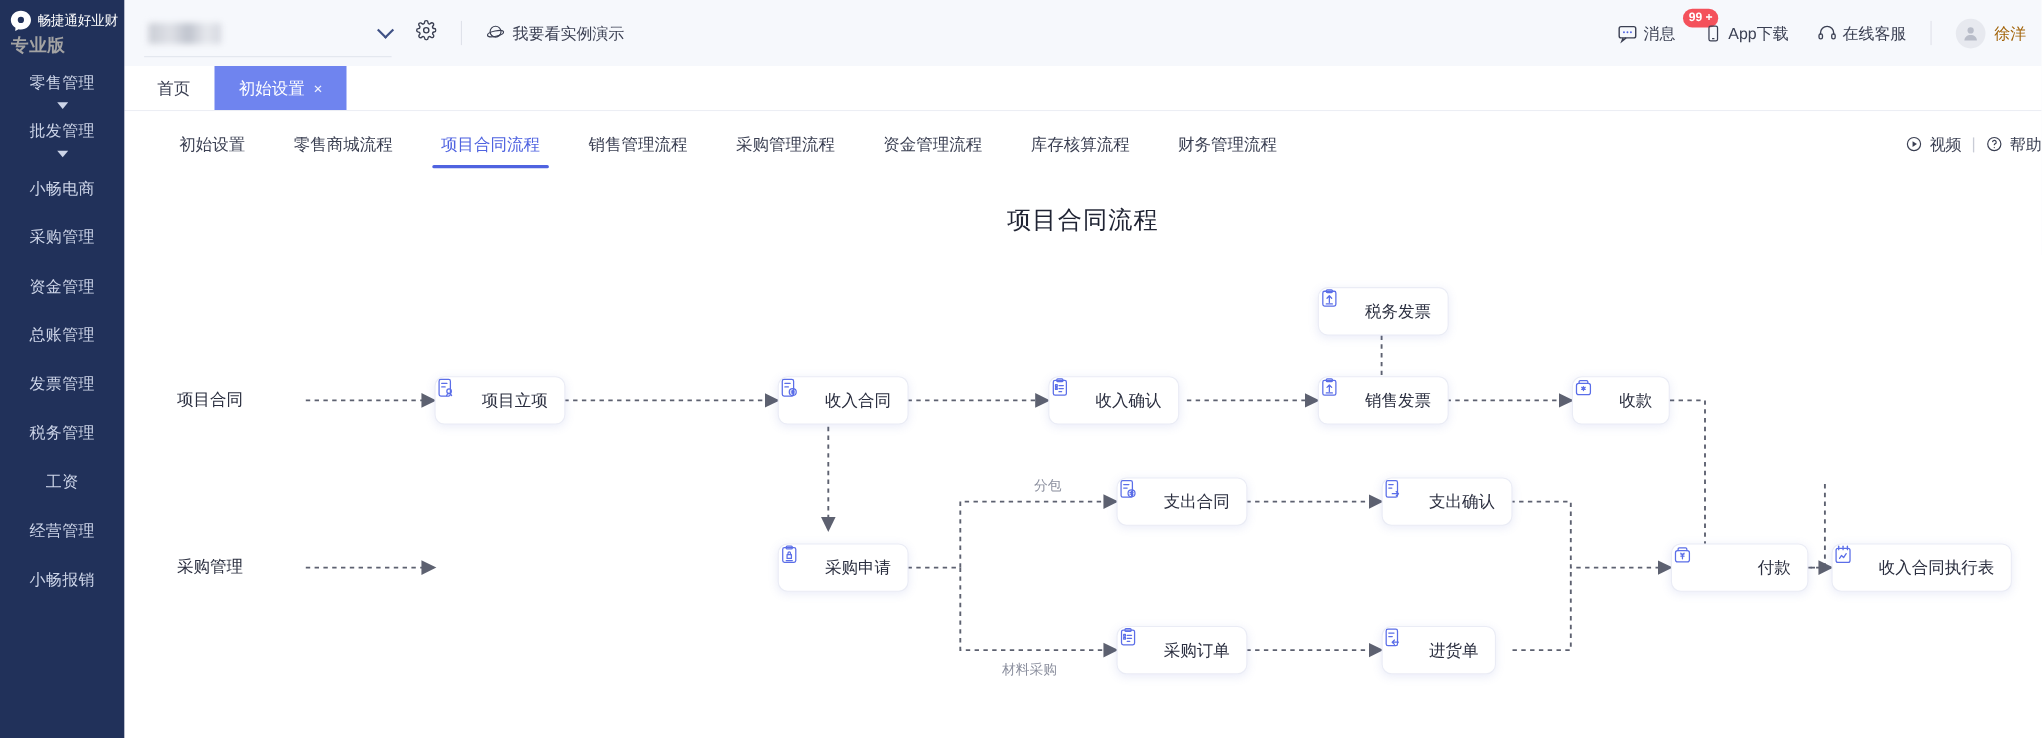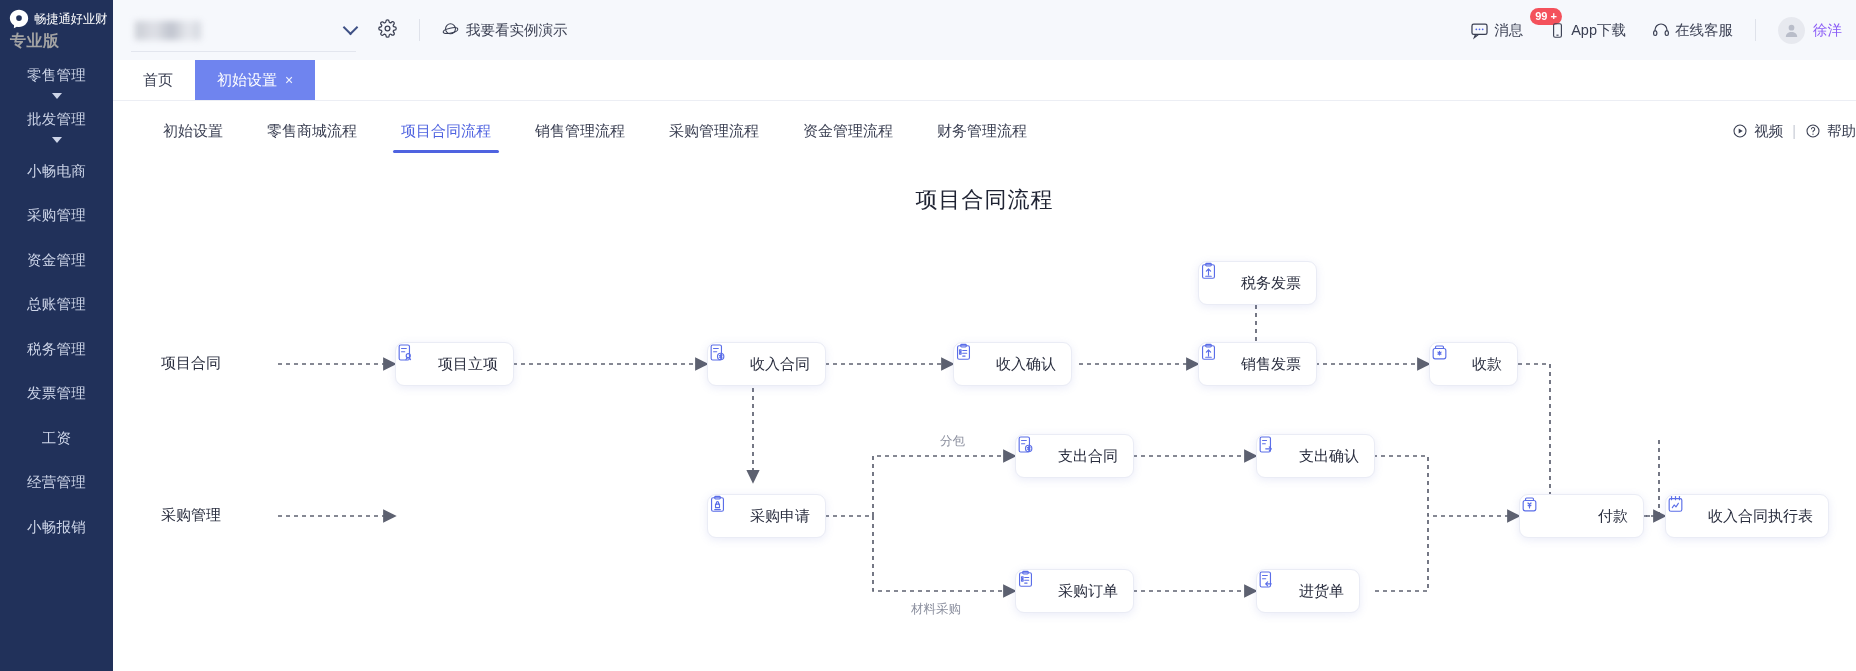--- a/index.html
+++ b/index.html
@@ -71,21 +71,21 @@
              margin-left: 26px; white-space: nowrap; }
   .badge {
     position: absolute; top: -13px; left: 16px; background: #f4515b; color:#fff;
     font-size: 11px; line-height: 1; padding: 3px 5px 3px 5px; border-radius: 9px;
     font-weight: 700; white-space: nowrap; margin-left: 44px;
   }
   .avatar {
     width: 27px; height: 27px; border-radius: 50%; background: #e7e9ef;
     display: flex; align-items: center; justify-content: center; margin-left: 22px;
   }
-  .uname { color: #8b5cf6; font-size: 14.5px; margin-left: 8px; white-space: nowrap; }
+  .uname { color: #a16207; font-size: 14.5px; margin-left: 8px; white-space: nowrap; }
   .vdiv2 { width:1px; height:22px; background:#dfe2ea; margin-left:22px; }
 
   
   .tabstrip {
     height: 41px; background: #ffffff; display: flex; align-items: stretch;
     flex: 0 0 41px; border-bottom: 1px solid #eceef4; padding-left: 8px;
   }
   .tab {
     display: flex; align-items: center; gap: 8px; padding: 0 22px;
     font-size: 15px; color: #3a3f52; cursor: pointer;
@@ -173,24 +173,24 @@
         <div class="side-item">
           <span>采购管理</span>
         </div>
         <div class="side-item">
           <span>资金管理</span>
         </div>
         <div class="side-item">
           <span>总账管理</span>
         </div>
         <div class="side-item">
+          <span>发票管理</span>
+        </div>
+        <div class="side-item">
           <span>税务管理</span>
-        </div>
-        <div class="side-item">
-          <span>发票管理</span>
         </div>
         <div class="side-item">
           <span>工资</span>
         </div>
         <div class="side-item">
           <span>经营管理</span>
         </div>
         <div class="side-item">
           <span>小畅报销</span>
         </div>
@@ -284,20 +284,23 @@
             <span>项目合同流程</span>
           </div>
           <div class="subtab">
             <span>销售管理流程</span>
           </div>
           <div class="subtab">
             <span>采购管理流程</span>
           </div>
           <div class="subtab">
             <span>资金管理流程</span>
+          </div>
+          <div class="subtab">
+            <span>库存核算流程</span>
           </div>
           <div class="subtab">
             <span>财务管理流程</span>
           </div>
           <div class="subtabs-right">
           <span class="sr-item">
             <svg width="16" height="16" viewBox="0 0 24 24" fill="none" stroke="#3a3f52" stroke-width="1.6">
               <circle cx="12" cy="12" r="9"></circle>
               <path d="M10 8.2l6 3.8-6 3.8z" fill="#3a3f52" stroke="none"></path>
             </svg>

